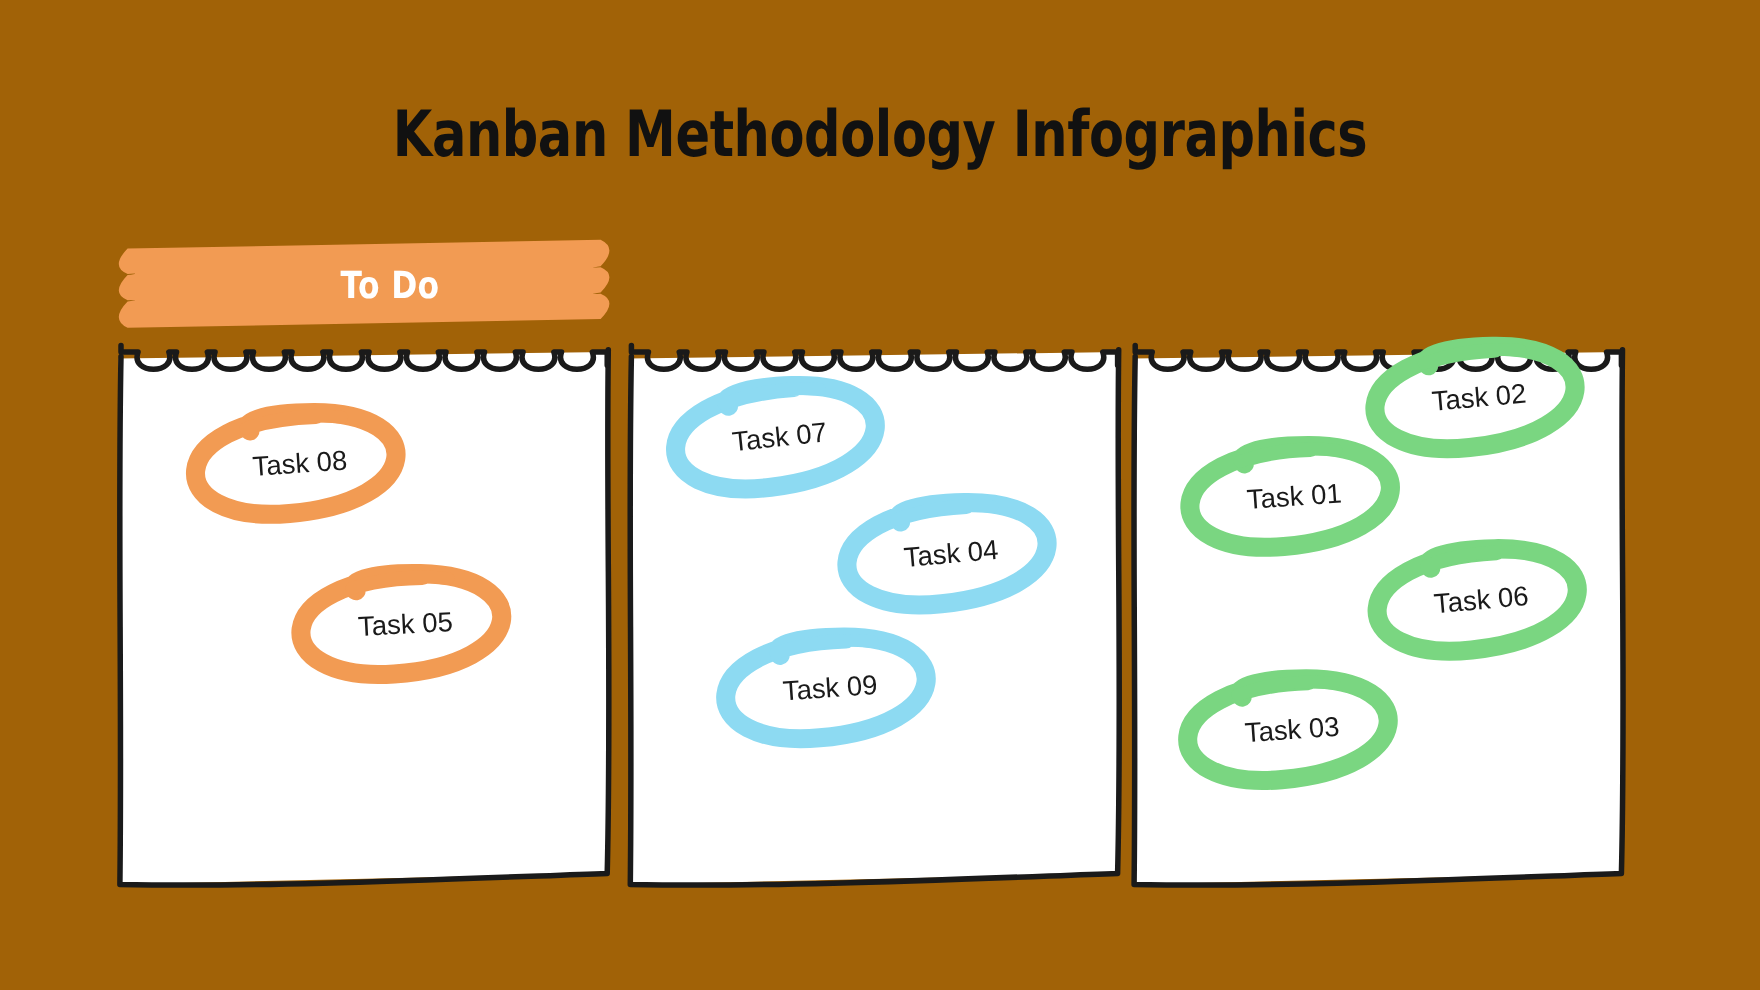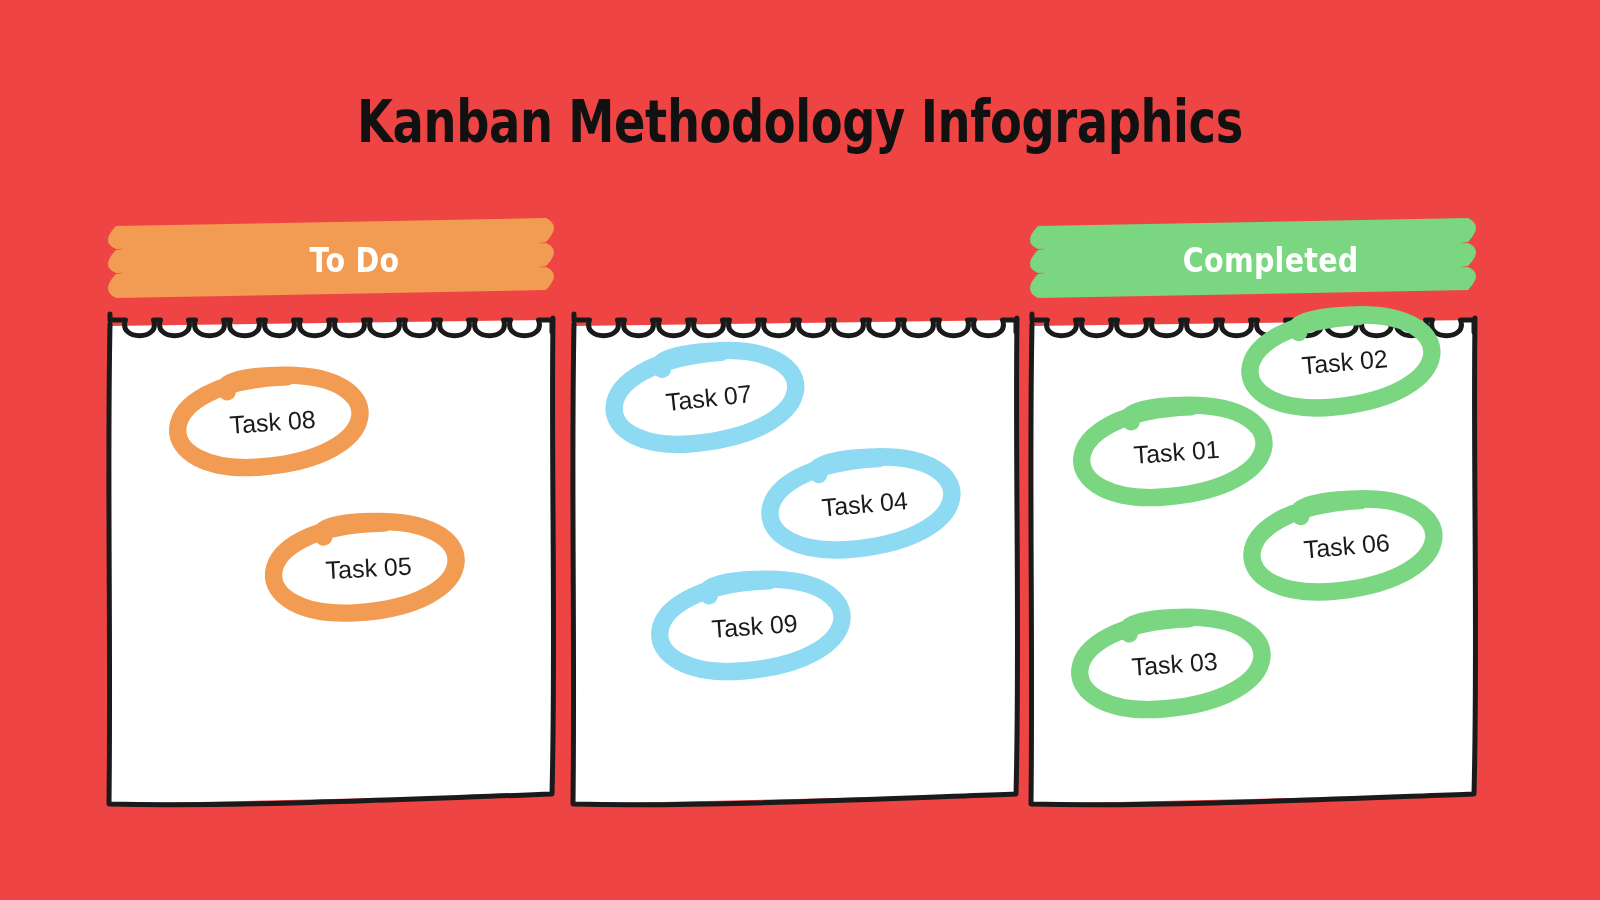--- a/index.html
+++ b/index.html
@@ -5,21 +5,21 @@
   * { box-sizing: border-box; margin: 0; padding: 0; }
   html, body {
     width: 1600px; height: 900px;
     background: #ffffff;
     font-family: "Liberation Sans", sans-serif;
     overflow: hidden;
   }
   #stage {
     position: relative;
     width: 1600px; height: 900px;
-    background: #ef4444;
+    background: #a16207;
   }
 
   
   #page-title {
     position: absolute;
     top: 88px; left: 0; width: 1600px;
     text-align: center;
     font-family: "DejaVu Sans", sans-serif;
     font-weight: 700;
     font-size: 58px;
@@ -190,26 +190,20 @@
         </div>
       </div>
       <div class="column c2">
         <div class="notepad">
           <svg viewBox="0 0 470 520" class="notepad-svg">
             <path d="M 12 28 L 458 22 L 456 496 L 13 506 Z" fill="#ffffff" stroke="none"></path>
             <path d="M 14 26 C 11 178 15 328 13 506 C 142 509 318 501 456 496 C 460 336 455 168 457 20" fill="none" stroke="#1a1a1a" stroke-width="5" stroke-linecap="round" stroke-linejoin="round"></path>
             <path d="M 14 16 L 14 22 L 29.5 22 C 21.799999999999997 42.900000000000006 65.2 42.900000000000006 57.5 22 L 64.5 22 C 56.8 42.900000000000006 100.2 42.900000000000006 92.5 22 L 99.5 22 C 91.8 42.900000000000006 135.2 42.900000000000006 127.5 22 L 134.5 22 C 126.8 42.900000000000006 170.2 42.900000000000006 162.5 22 L 169.5 22 C 161.8 42.900000000000006 205.2 42.900000000000006 197.5 22 L 204.5 22 C 196.8 42.900000000000006 240.2 42.900000000000006 232.5 22 L 239.5 22 C 231.8 42.900000000000006 275.2 42.900000000000006 267.5 22 L 274.5 22 C 266.8 42.900000000000006 310.2 42.900000000000006 302.5 22 L 309.5 22 C 301.8 42.900000000000006 345.2 42.900000000000006 337.5 22 L 344.5 22 C 336.8 42.900000000000006 380.2 42.900000000000006 372.5 22 L 379.5 22 C 371.8 42.900000000000006 415.2 42.900000000000006 407.5 22 L 414.5 22 C 406.8 42.900000000000006 450.2 42.900000000000006 442.5 22 L 456 22 L 456 34 " fill="none" stroke="#1a1a1a" stroke-width="5" stroke-linecap="round" stroke-linejoin="round"></path>
           </svg>
         </div>
-        <div class="ribbon-wrap">
-          <svg viewBox="0 0 470 98" class="ribbon-svg">
-            <path d="M 20 16 L 450 8 Q 466 15.68 450 32 Q 436 34 450 33 Q 466 39.68 450 56 Q 436 58 450 57 Q 466 63.68 450 80 L 20 88 Q 4 80.32 20 64 Q 34 62 20 63 Q 4 56.32 20 40 Q 34 38 20 39 Q 4 32.32 20 16 Z" fill="#7AD681" stroke="none"></path>
-          </svg>
-          <div class="ribbon-label c2">Completed</div>
-        </div>
         <div class="tasks-layer">
           <div class="task" style="left: 216px; top: 6px; transform: rotate(-5deg);">
             <svg viewBox="0 0 215 112" class="task-svg">
               <path d="M 128.0343954918742 14.200011350705921 C -14.963999999999999 8.959999999999994 -18.790999999999997 104.3 97.9325 102.2 C 220.3965 100.52000000000001 231.8775 19.880000000000003 126.635 12.32 C 78.7975 8.959999999999994 57.749 17.36 67.3165 24.92 " fill="none" stroke="#7AD681" stroke-width="17.36" stroke-linecap="round" stroke-linejoin="round"></path>
               <path d="M 63.4895 22.4 C 92.19200000000001 14 122.80799999999999 13.159999999999997 151.5105 18.199999999999996" fill="none" stroke="#7AD681" stroke-width="11.4576" stroke-linecap="round"></path>
             </svg>
             <div class="task-label">Task 02</div>
           </div>
           <div class="task" style="left: 48px; top: 96px; transform: rotate(-4deg);">
             <svg viewBox="0 0 215 112" class="task-svg">

